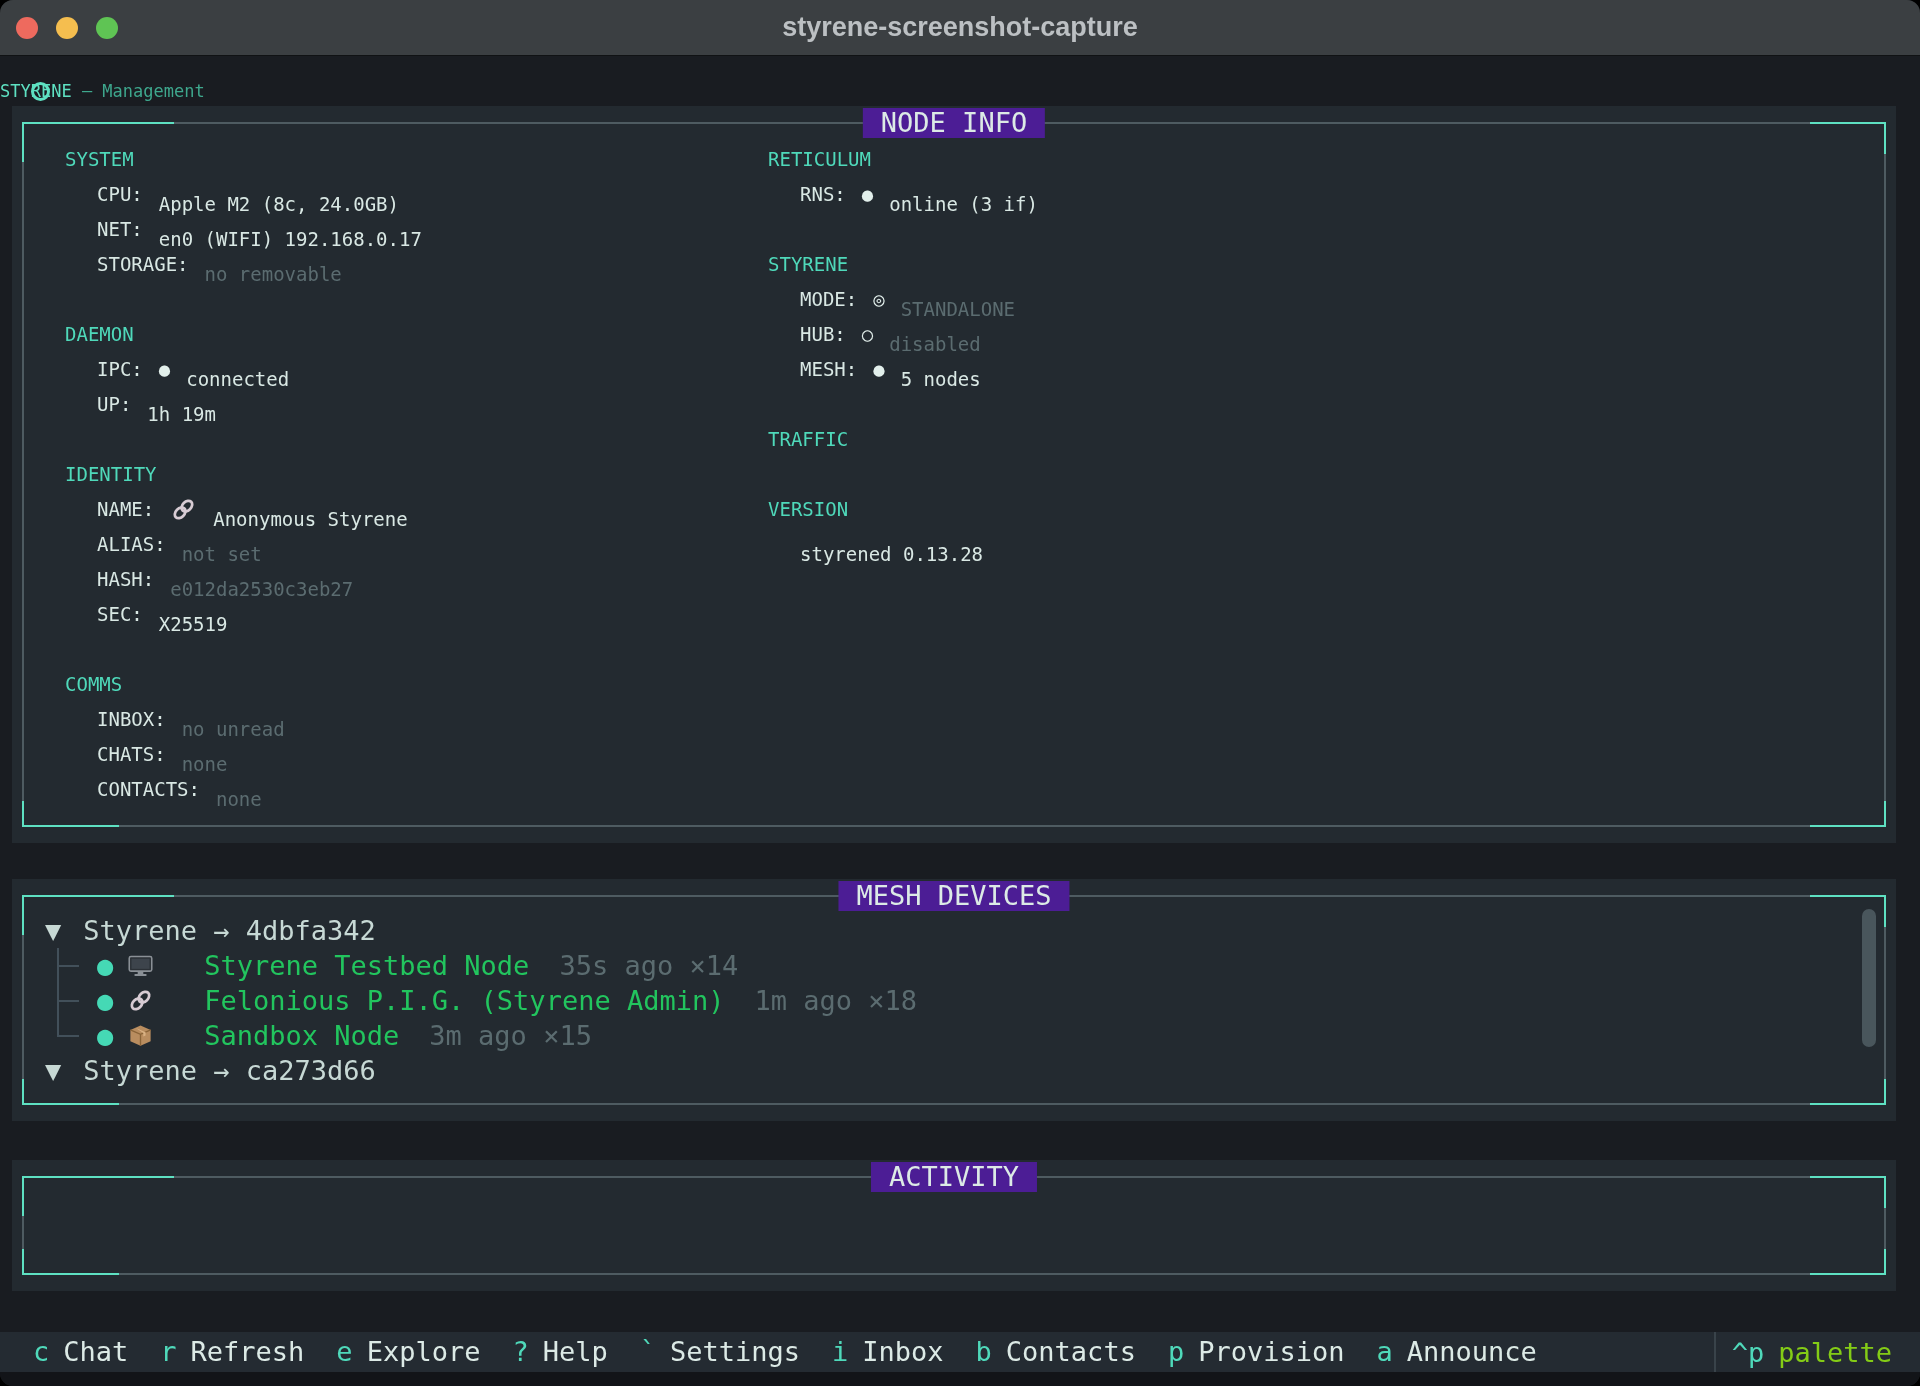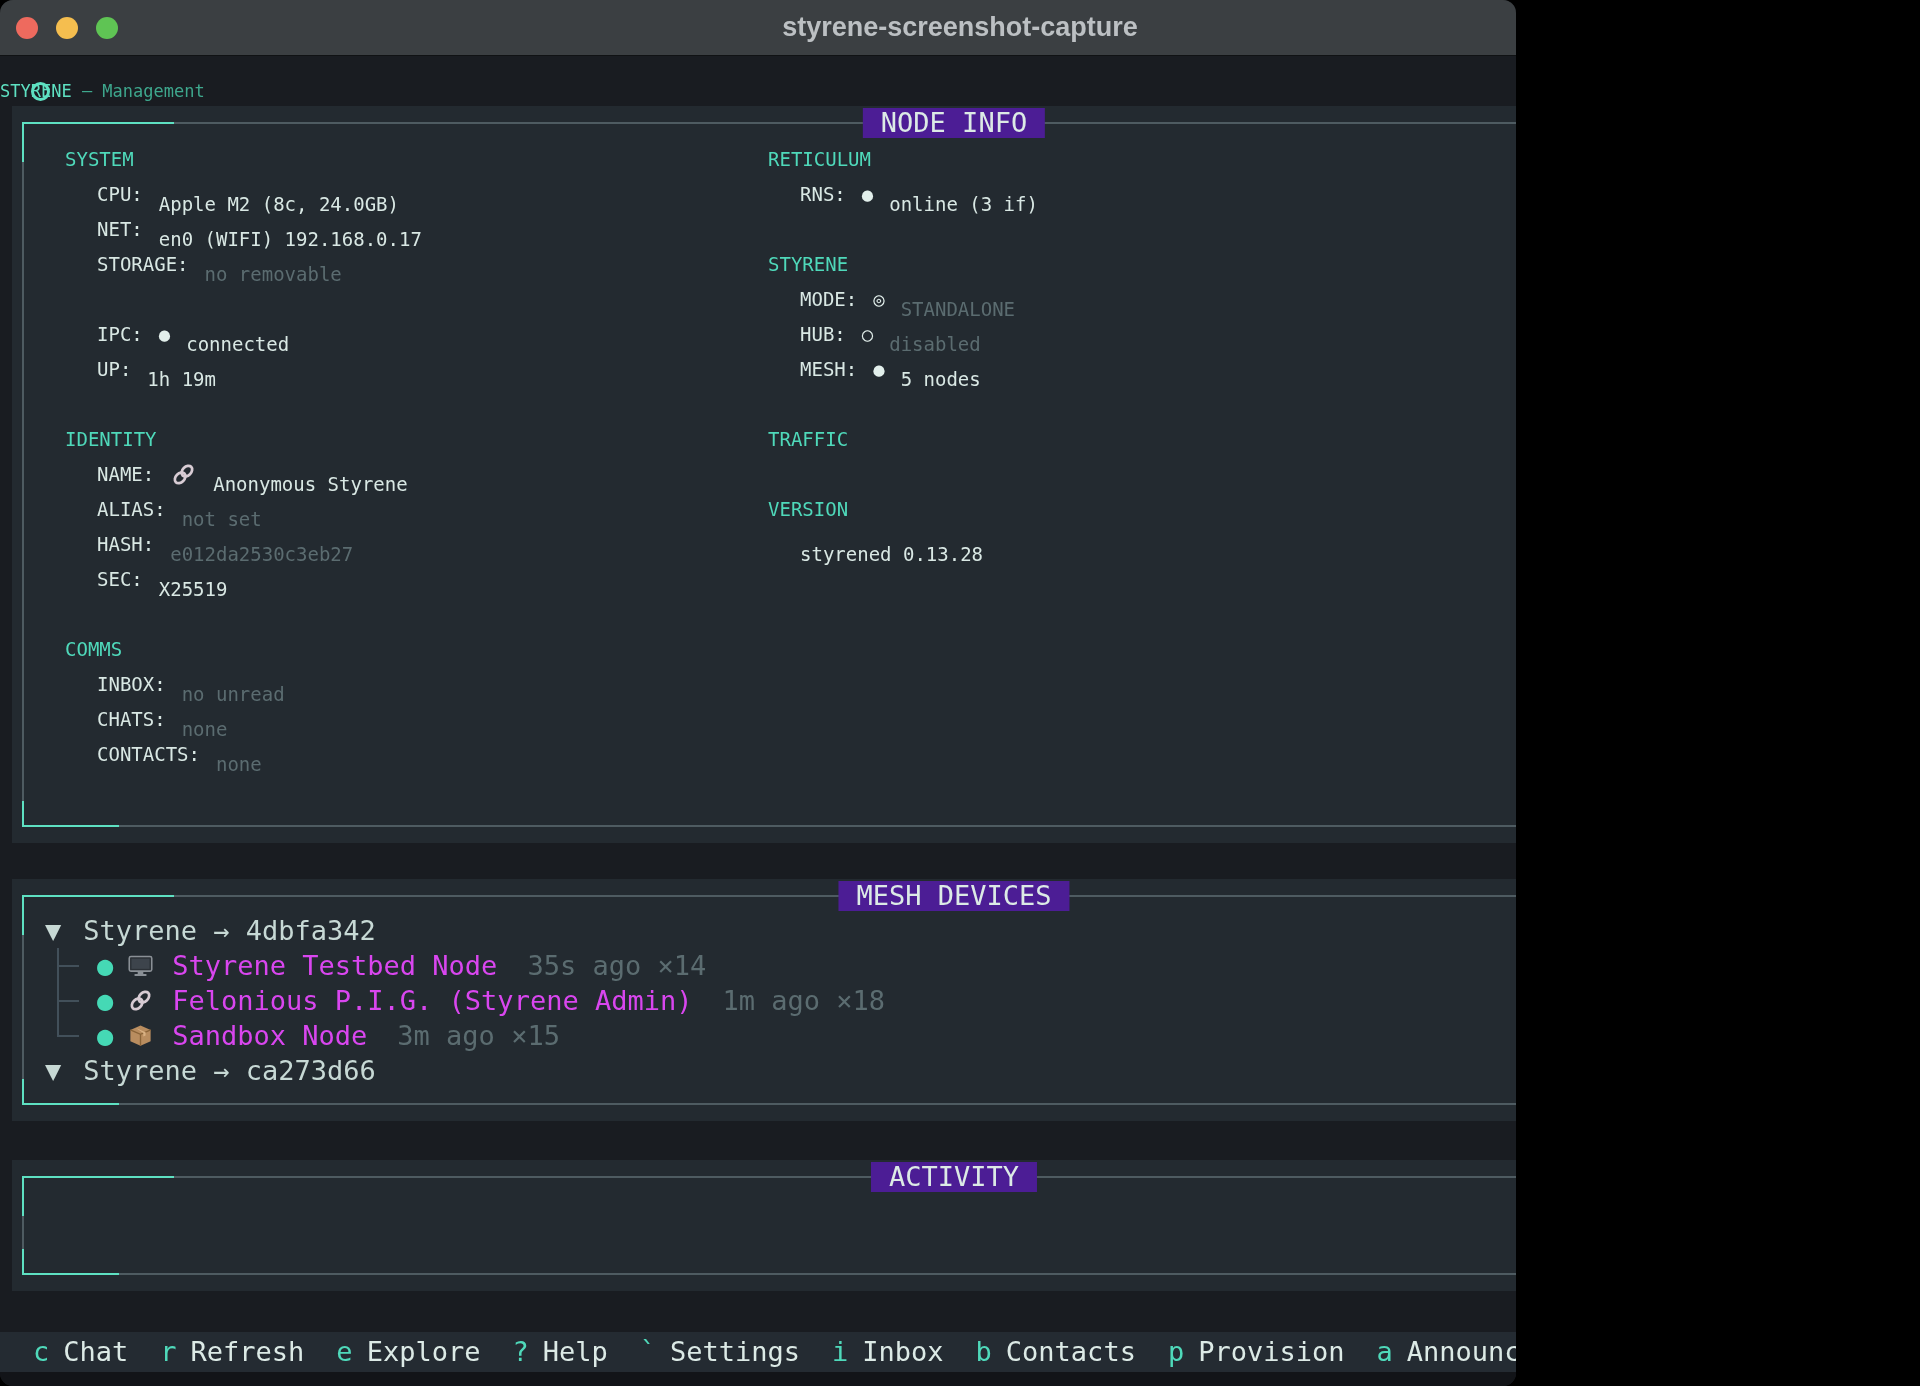--- a/index.html
+++ b/index.html
@@ -1,16 +1,16 @@
 <!DOCTYPE html>
 <html><head>
 <meta charset="utf-8">
 <style>
   html,body{margin:0;padding:0;background:#000;}
-  .window{position:relative;width:1516px;height:1386px;background:#191C21;border-radius:13px;overflow:hidden;
+  .window{position:relative;width:1920px;height:1386px;background:#191C21;border-radius:13px;overflow:hidden;
           font-family:"DejaVu Sans Mono","Liberation Mono",monospace;text-decoration:underline;}
   
   .titlebar{position:absolute;left:0;top:0;width:1920px;height:55px;background:#3B3F42;border-bottom:1px solid #101214;}
   .titlebar .title{position:absolute;left:0;right:0;top:0;height:55px;line-height:55px;text-align:center;
                    font-family:"Liberation Sans","DejaVu Sans",sans-serif;font-weight:bold;font-size:27px;color:#BCC0C3;}
   .tl-dot{position:absolute;top:17px;width:22px;height:22px;border-radius:50%;}
   .tl-close{left:16px;background:#EE6A5E;}
   .tl-min{left:56px;background:#F5BE4F;}
   .tl-max{left:96px;background:#5FC454;}
   
@@ -46,21 +46,21 @@
   .val.dim{color:#5B6C70;}
   .inline-icon{width:27px;height:27px;margin-right:16px;flex:0 0 auto;}
   
   .mesh-rows{position:absolute;left:0;top:34px;right:0;z-index:2;}
   .mrow{height:35px;line-height:35px;font-size:27px;display:flex;align-items:center;white-space:pre;}
   .mrow.group{padding-left:33px;color:#C7D9D5;}
   .mrow.group .tri{color:#C7D9D5;margin-right:22px;}
   .mrow.device{padding-left:85px;}
   .mrow .mdot{color:#45D9B5;margin-right:14px;}
   .micon{width:27px;height:27px;margin-right:18px;flex:0 0 auto;}
-  .mname{color:#d946ef;}
+  .mname{color:#22c55e;margin-left:32px;}
   .mmeta{color:#5B6C70;margin-left:30px;}
   .tree-v{position:absolute;left:45px;top:69px;width:2px;height:88px;background:#42505A;z-index:1;}
   .tree-h{position:absolute;left:45px;width:22px;height:2px;background:#42505A;z-index:1;}
   .sbar{position:absolute;right:20px;top:30px;width:14px;height:138px;background:#49565C;border-radius:7px;z-index:4;}
   
   .statusbar{position:absolute;left:0;top:1332px;width:1920px;height:40px;background:#242B32;}
   .shortcuts{position:absolute;left:33px;top:0;height:40px;display:flex;align-items:center;gap:32px;}
   .sc{display:flex;gap:14px;font-size:27px;line-height:40px;}
   .sc .k{color:#4FD9BA;}
   .sc .v{color:#DCEAE6;}
@@ -105,20 +105,21 @@
           <span class="lbl">CPU:</span><span class="val">Apple M2 (8c, 24.0GB)</span>
         </div>
         <div class="line item">
           <span class="lbl">NET:</span><span class="val">en0 (WIFI) 192.168.0.17</span>
         </div>
         <div class="line item">
           <span class="lbl">STORAGE:</span><span class="val dim">no removable</span>
         </div>
       </div>
       <div class="sec">
+        <div class="line heading">DAEMON</div>
         <div class="line item">
           <span class="lbl">IPC:</span><span class="sdot">●</span><span class="val">connected</span>
         </div>
         <div class="line item">
           <span class="lbl">UP:</span><span class="val">1h 19m</span>
         </div>
       </div>
       <div class="sec">
         <div class="line heading">IDENTITY</div>
         <div class="line item">

